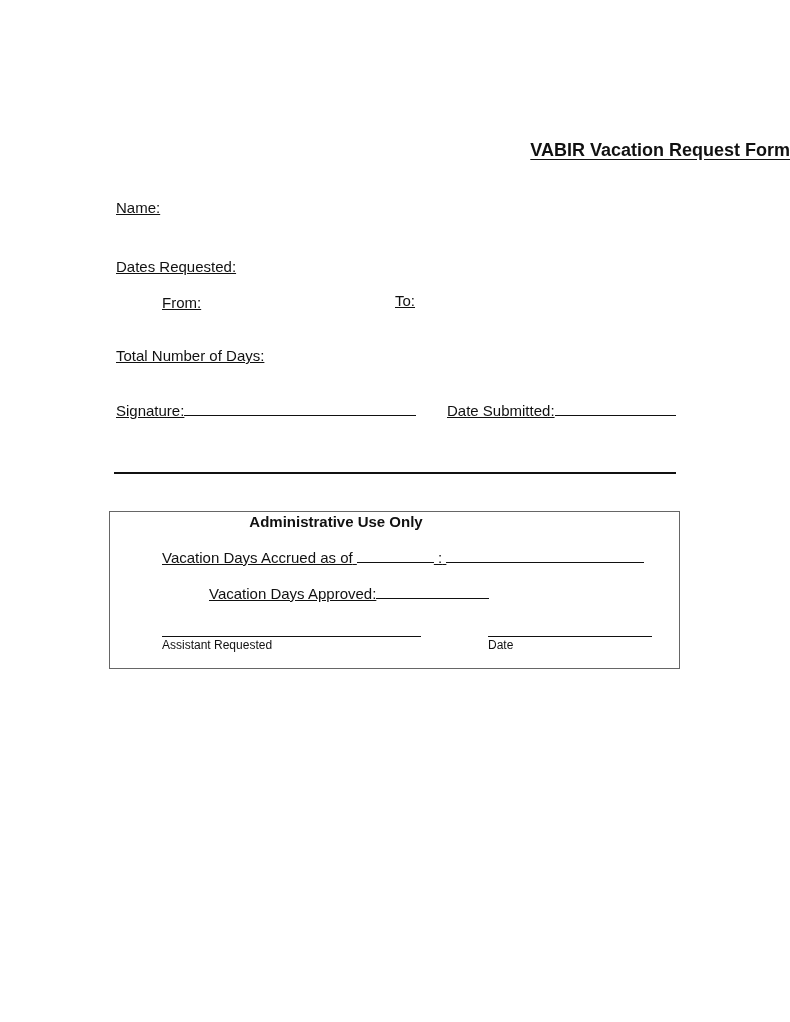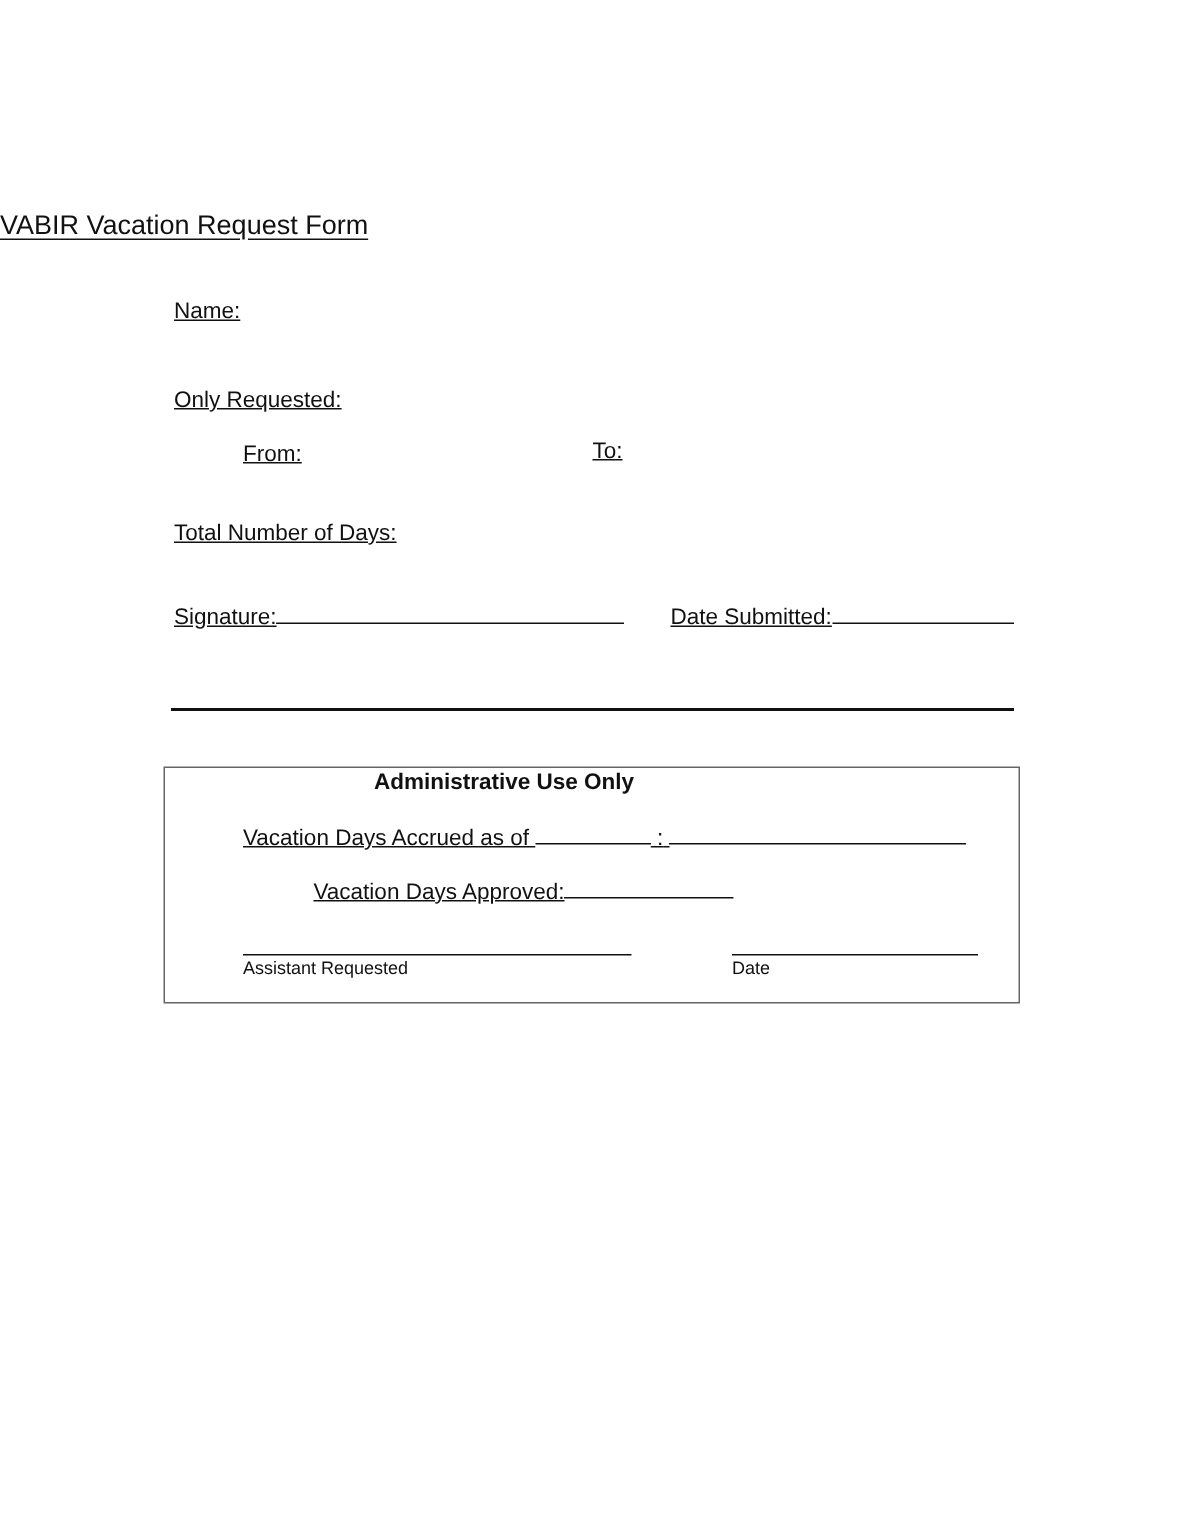--- a/index.html
+++ b/index.html
@@ -1,34 +1,34 @@
 <!DOCTYPE html>
 <html><head>
   <meta charset="utf-8">
   <style>
     html, body { margin: 0; padding: 0; background: #ffffff; }
     body { width: 790px; height: 1022px; position: relative; font-family: "Liberation Sans", sans-serif; color: #111; overflow: hidden; }
     .abs { position: absolute; white-space: nowrap; }
-    .title { left: 0; width: 790px; top: 140px; text-align: left; font-size: 18px; font-weight: normal; text-decoration: underline; text-underline-offset: 3px; }
+    .title { left: 0; width: 790px; top: 140px; text-align: right; font-size: 18px; font-weight: bold; text-decoration: underline; text-underline-offset: 3px; }
     .lbl { font-size: 15px; text-decoration: underline; }
     .uline { display: inline-block; border-bottom: 1px solid #111; vertical-align: baseline; height: 14px; }
     .rule { left: 114px; top: 472px; width: 562px; height: 0; border-top: 2px solid #111; }
     .admin-box { left: 109px; top: 511px; width: 571px; height: 158px; border: 1px solid #666; box-sizing: border-box; }
     .admin-title { left: 109px; width: 454px; top: 513px; text-align: center; font-size: 15px; font-weight: bold; }
     .sigline { height: 0; border-top: 1px solid #111; }
     .small { font-size: 12px; }
   </style>
 </head>
 <body>
 
 <div class="abs title">VABIR Vacation Request Form</div>
 
 <div class="abs lbl" style="left:116px; top:199px;">Name:</div>
 
-<div class="abs lbl" style="left:116px; top:258px;">Only Requested:</div>
+<div class="abs lbl" style="left:116px; top:258px;">Dates Requested:</div>
 
 <div class="abs lbl" style="left:162px; top:294px;">From:</div>
 <div class="abs lbl" style="left:395px; top:292px;text-align:center;">To:</div>
 
 <div class="abs lbl" style="left:116px; top:347px;">Total Number of Days:</div>
 
 <div class="abs lbl" style="left:116px; top:401px;">
   <span>Signature:</span><span class="uline" style="width:232px;"></span>
 </div>
 

